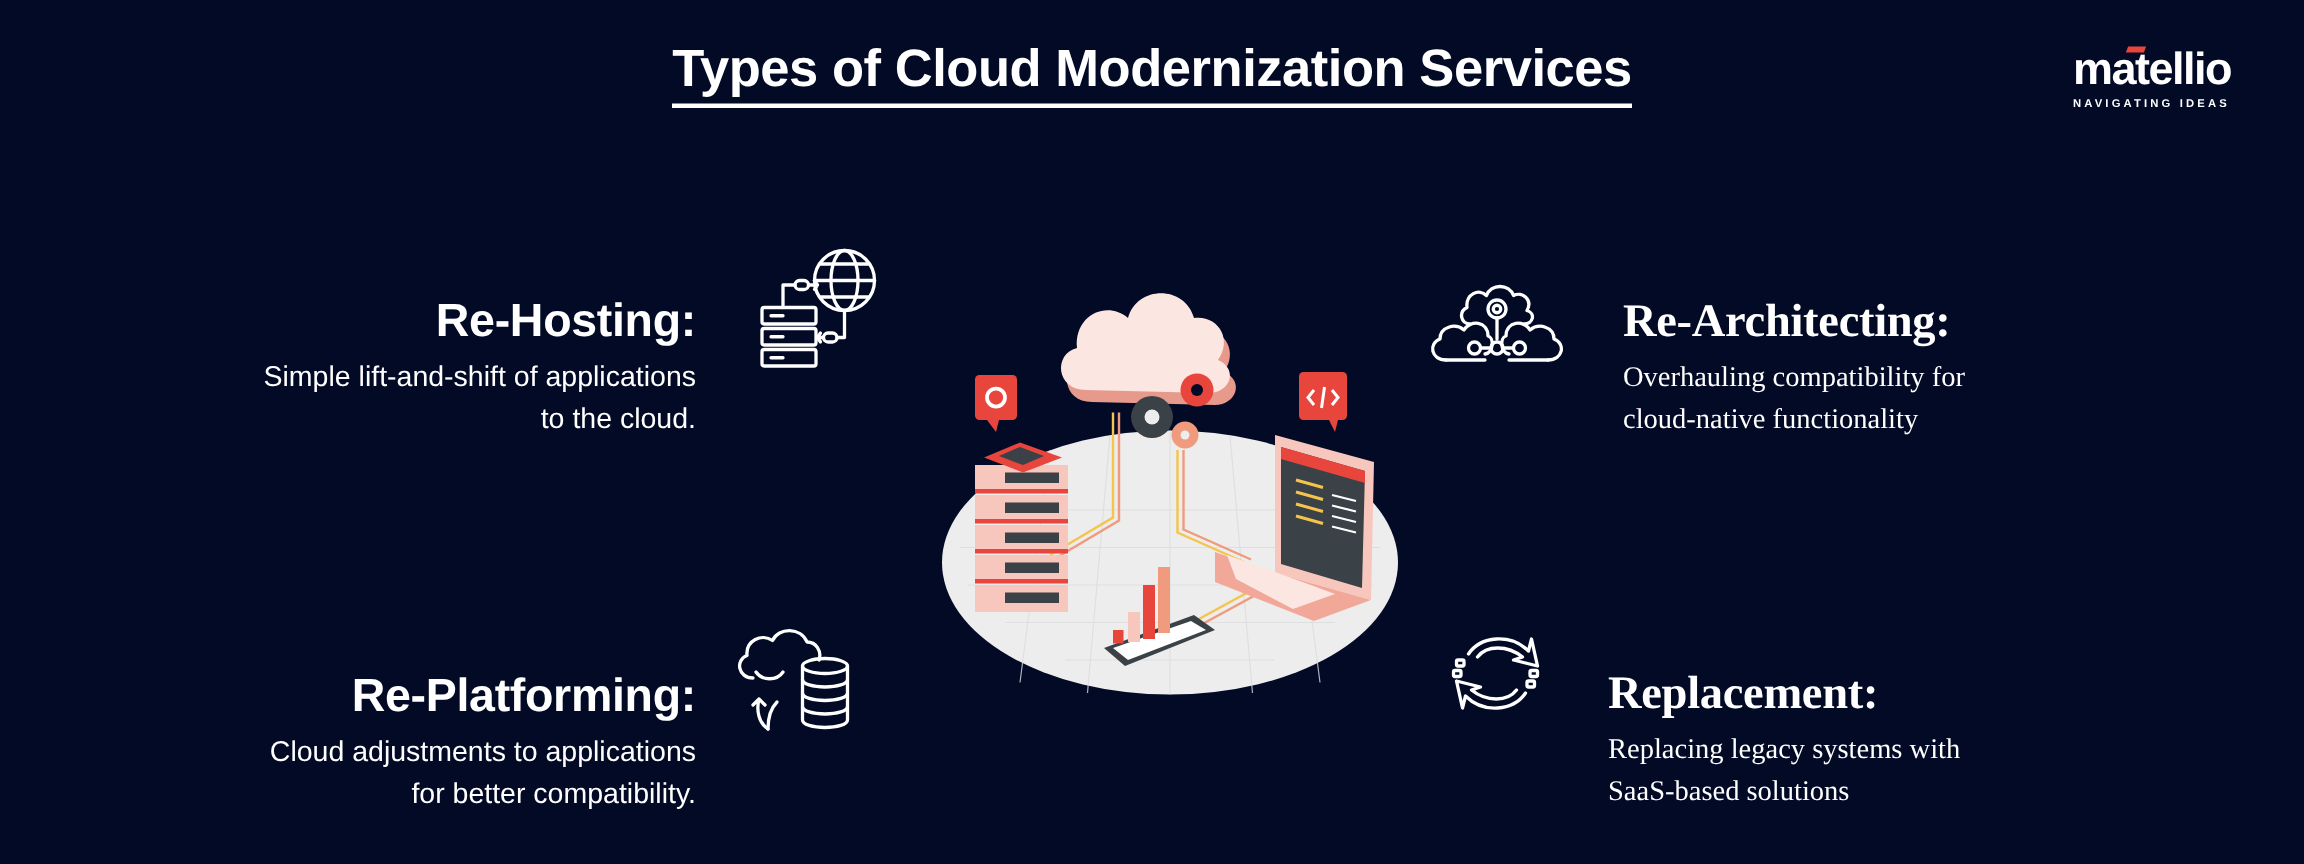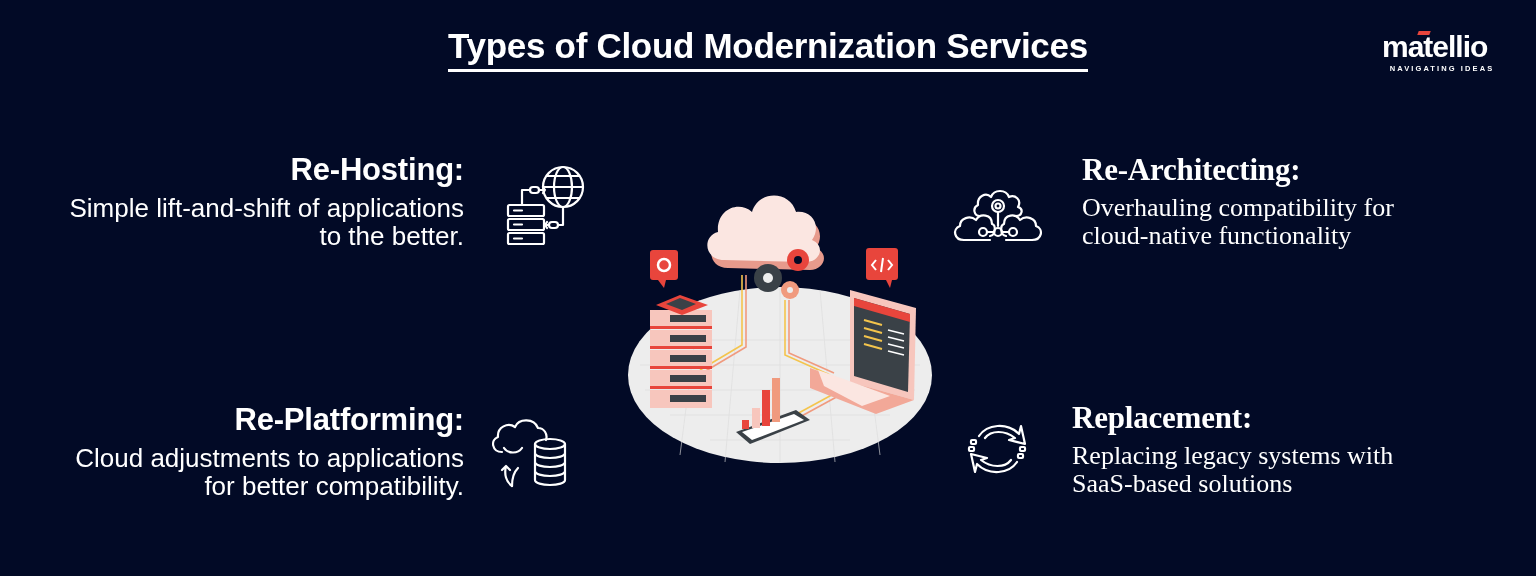--- a/index.html
+++ b/index.html
@@ -22,25 +22,25 @@
       border-bottom: 3px solid #ffffff;
       line-height: 40px;
     }
 
     .logo { position: absolute; left: 1382px; top: 20px; width: 120px; height: 44px; margin-top: 12px; }
     .logo-word { font-size: 30px; font-weight: bold; letter-spacing: -1px; line-height: 30px; position: relative; }
     .logo-accent {
       position: absolute; left: 36px; top: -1px; width: 12px; height: 4px;
       background: #e8453c; transform: skewX(-20deg);
     }
-    .logo-tag { font-size: 7.5px; font-weight: bold; letter-spacing: 2.1px; margin-top: 2px; white-space: nowrap; text-align: center; }
+    .logo-tag { font-size: 7.5px; font-weight: bold; letter-spacing: 2.1px; margin-top: 2px; white-space: nowrap; }
 
     .block { position: absolute; }
-    .block h2 { font-size: 31px; font-weight: bold; line-height: 36px; letter-spacing: -0.2px; }
-    .block p { font-size: 26px; line-height: 28px; margin-top: 6px; }
+    .block h2 { font-size: 31px; font-weight: bold; line-height: 36px; letter-spacing: -0.2px; margin-top: 44px; }
+    .block p { font-size: 19px; line-height: 28px; margin-top: 6px; }
     .left { text-align: right; }
     .right { text-align: left; font-family: Liberation Serif, serif; }
 
     #b-rehost { right: 1072px; top: 152px; width: 420px; }
     #b-replat { right: 1072px; top: 402px; width: 420px; }
     #b-rearch { left: 1082px; top: 152px; width: 420px; }
     #b-replace { left: 1072px; top: 400px; width: 420px; }
 
     .icon { position: absolute; }
     #i-rehost { left: 500px; top: 160px; width: 90px; height: 90px; }
@@ -64,21 +64,21 @@
       <span>matellio</span>
       <span class="logo-accent"></span>
     </div>
     <div class="logo-tag">NAVIGATING IDEAS</div>
   </div>
 
   <div class="block left" id="b-rehost">
     <h2>Re-Hosting:</h2>
     <p>
       <span>Simple lift-and-shift of applications</span><br>
-      <span>to the better.</span>
+      <span>to the cloud.</span>
     </p>
   </div>
   <div class="icon" id="i-rehost">
     <svg width="90" height="90" viewBox="0 0 90 90" fill="none" stroke="#fff" stroke-width="2.2" stroke-linecap="round" stroke-linejoin="round">
       <circle cx="63" cy="27" r="20"></circle>
       <ellipse cx="63" cy="27" rx="9" ry="20"></ellipse>
       <line x1="43" y1="27" x2="83" y2="27"></line>
       <path d="M47 16 H79 M47 38 H79"></path>
       <rect x="8" y="45" width="36" height="11" rx="1.5"></rect>
       <rect x="8" y="59" width="36" height="11" rx="1.5"></rect>

